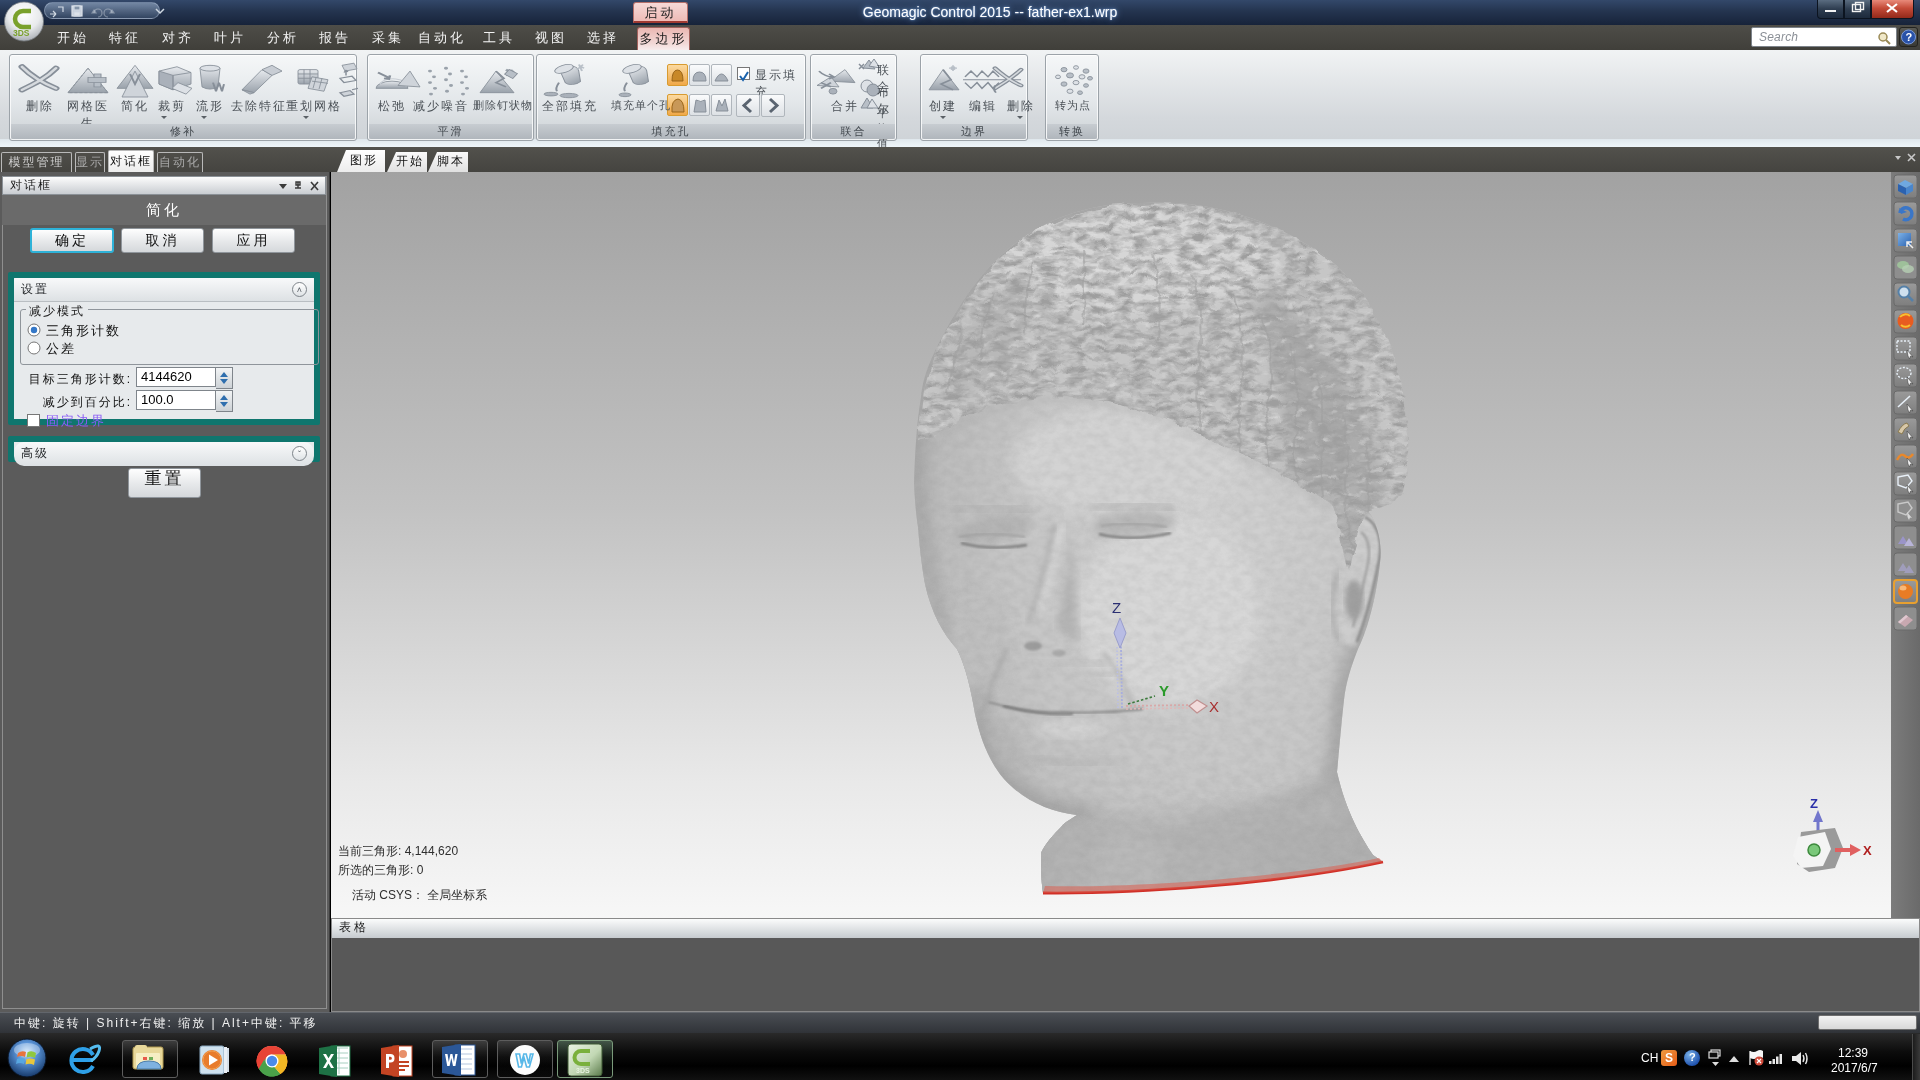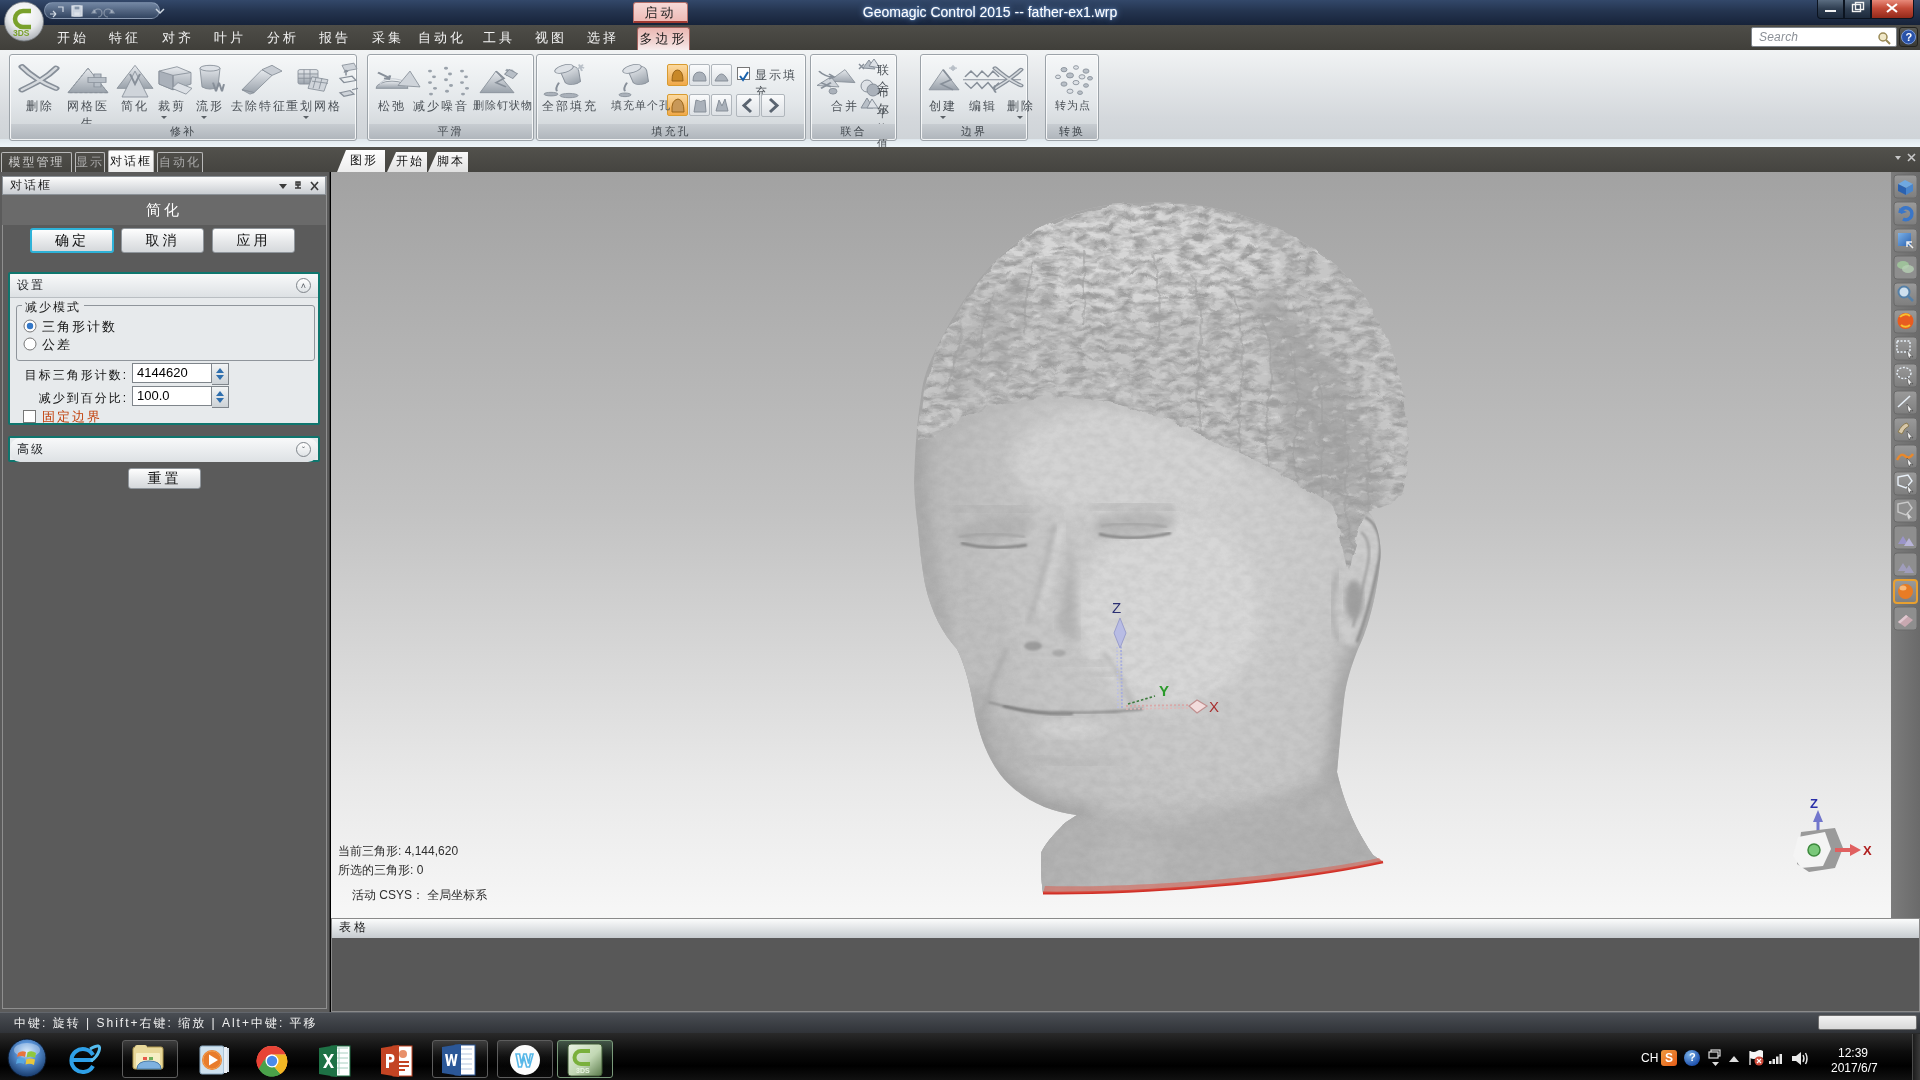--- a/index.html
+++ b/index.html
@@ -33,21 +33,21 @@
 .sbtn{width:21px;height:22px;border:1px solid #b0b6bc;border-radius:2px;background:linear-gradient(#fafbfc,#dde1e5)}
 
 #tabstrip{left:0;top:147px;width:1920px;height:25px;background:linear-gradient(#52514c,#454440)}
 .ptab{position:absolute;top:5px;height:20px;border:1px solid #b9b9b9;border-bottom:none;background:transparent;color:#c2c2c2;font-size:12px;text-align:center;border-radius:2px 2px 0 0}
 .vtab{position:absolute;top:3px;height:22px;background:linear-gradient(#fafafa,#e0e0e0);color:#111;font-size:12px;text-align:center;clip-path:polygon(9px 0,100% 0,100% 100%,0 100%);border-radius:2px 0 0 0}
 
 #leftpanel{left:0;top:172px;width:330px;height:840px;background:#5b5b5b;border-right:1px solid #3c3c3c}
 #dlghead{left:2px;top:4px;width:324px;height:19px;background:linear-gradient(#fcfcfc,#c9cdd2);border:1px solid #8b9197;color:#1c1c1c;font-size:12px;line-height:17px;padding-left:7px}
 #dlgtitle{left:2px;top:23px;width:324px;height:30px;background:#6a6a6a;color:#fff;font-size:15px;text-align:center;line-height:30px}
 .pbtn{position:absolute;height:25px;background:linear-gradient(#fefefe,#e6e8ea 55%,#d5d8db);border:1px solid #8f959b;border-radius:3px;color:#111;font-size:14px;text-align:center;line-height:23px}
-.gbox{position:absolute;left:8px;width:312px;background:#e7eaec;border:2px solid #0f766e;border-radius:2px}
+.gbox{position:absolute;left:8px;width:312px;background:#e7eaec;border:6px solid #0f766e;border-radius:2px}
 .ghead{height:24px;background:linear-gradient(#f8f9fa,#dde1e4);border-bottom:1px solid #b9bec2;color:#26292c;font-size:12px;line-height:23px;padding-left:7px;border-radius:2px 2px 0 0}
 .gchev{position:absolute;right:7px;top:4px;width:15px;height:15px;border:1px solid #7e848a;border-radius:50%;color:#5a6066;font-size:9px;text-align:center;line-height:14px;background:linear-gradient(#fff,#dfe3e6)}
 .spin{width:17px;height:22px;background:linear-gradient(#f2f4f5,#cdd2d6);border:1px solid #7f858b;border-left:none}
 .spin:before{content:"";position:absolute;left:4px;top:4px;border-left:4px solid transparent;border-right:4px solid transparent;border-bottom:5px solid #2f6fae}
 .spin:after{content:"";position:absolute;left:4px;bottom:4px;border-left:4px solid transparent;border-right:4px solid transparent;border-top:5px solid #2f6fae}
 
 #viewport{left:331px;top:172px;width:1560px;height:746px;background:linear-gradient(#a2a2a2,#c2c2c2 45%,#e9e9e9 82%,#f7f7f7)}
 .vtxt{position:absolute;color:#2e2e2e;font-size:12px}
 
 #rtoolbar{left:1891px;top:172px;width:29px;height:746px;background:linear-gradient(90deg,#7c7c7c,#6a6a6a)}
@@ -376,27 +376,27 @@
         <circle cx="7" cy="7" r="6" fill="#fff" stroke="#777"></circle>
       </svg>
     <div class="abs" style="left:32px;top:62px;font-size:13px;color:#111"><span class="cj2">公差</span></div>
     <div class="abs" style="left:12px;top:93px;width:106px;text-align:right;font-size:12px;color:#111"><span class="cj2">目标三角形计数:</span></div>
     <div class="abs" style="left:122px;top:89px;width:80px;height:20px;background:#fff;border:1px solid #7f858b;font-size:13px;line-height:18px;padding-left:4px;color:#000">4144620</div>
     <div class="abs spin" style="left:202px;top:89px"></div>
     <div class="abs" style="left:12px;top:116px;width:106px;text-align:right;font-size:12px;color:#111"><span class="cj2">减少到百分比:</span></div>
     <div class="abs" style="left:122px;top:112px;width:80px;height:20px;background:#fff;border:1px solid #7f858b;font-size:13px;line-height:18px;padding-left:4px;color:#000">100.0</div>
     <div class="abs spin" style="left:202px;top:112px"></div>
     <div class="abs" style="left:13px;top:136px;width:13px;height:13px;background:#fff;border:1px solid #777"></div>
-    <div class="abs" style="left:32px;top:134px;font-size:13px;color:#c2410c"><span class="cj2">固定边界</span></div>
+    <div class="abs" style="left:32px;top:134px;font-size:13px;color:#8b5cf6"><span class="cj2">固定边界</span></div>
   </div>
 
   <div class="gbox" style="top:264px;height:26px">
     <div class="ghead" style="border-bottom:none;border-radius:10px"><span class="cj2">高级</span><div class="gchev">ˇ</div></div>
   </div>
-  <div class="pbtn" style="left:128px;top:296px;width:73px;height:21px;font-size:14px;line-height:19px"><span class="cj">重置</span></div>
+  <div class="pbtn" style="left:128px;top:296px;width:73px;height:30px;font-size:17px;line-height:19px"><span class="cj">重置</span></div>
 </div>
 <div class="abs" id="viewport">
 <svg width="1560" height="746" viewBox="0 0 1560 746">
 <defs>
   <radialGradient id="skin" cx="0.60" cy="0.48" r="0.72">
     <stop offset="0%" stop-color="#d2d2d2"></stop>
           <stop offset="55%" stop-color="#c6c6c6"></stop>
           <stop offset="85%" stop-color="#b8b8b8"></stop>
           <stop offset="100%" stop-color="#aeaeae"></stop>
   </radialGradient>

